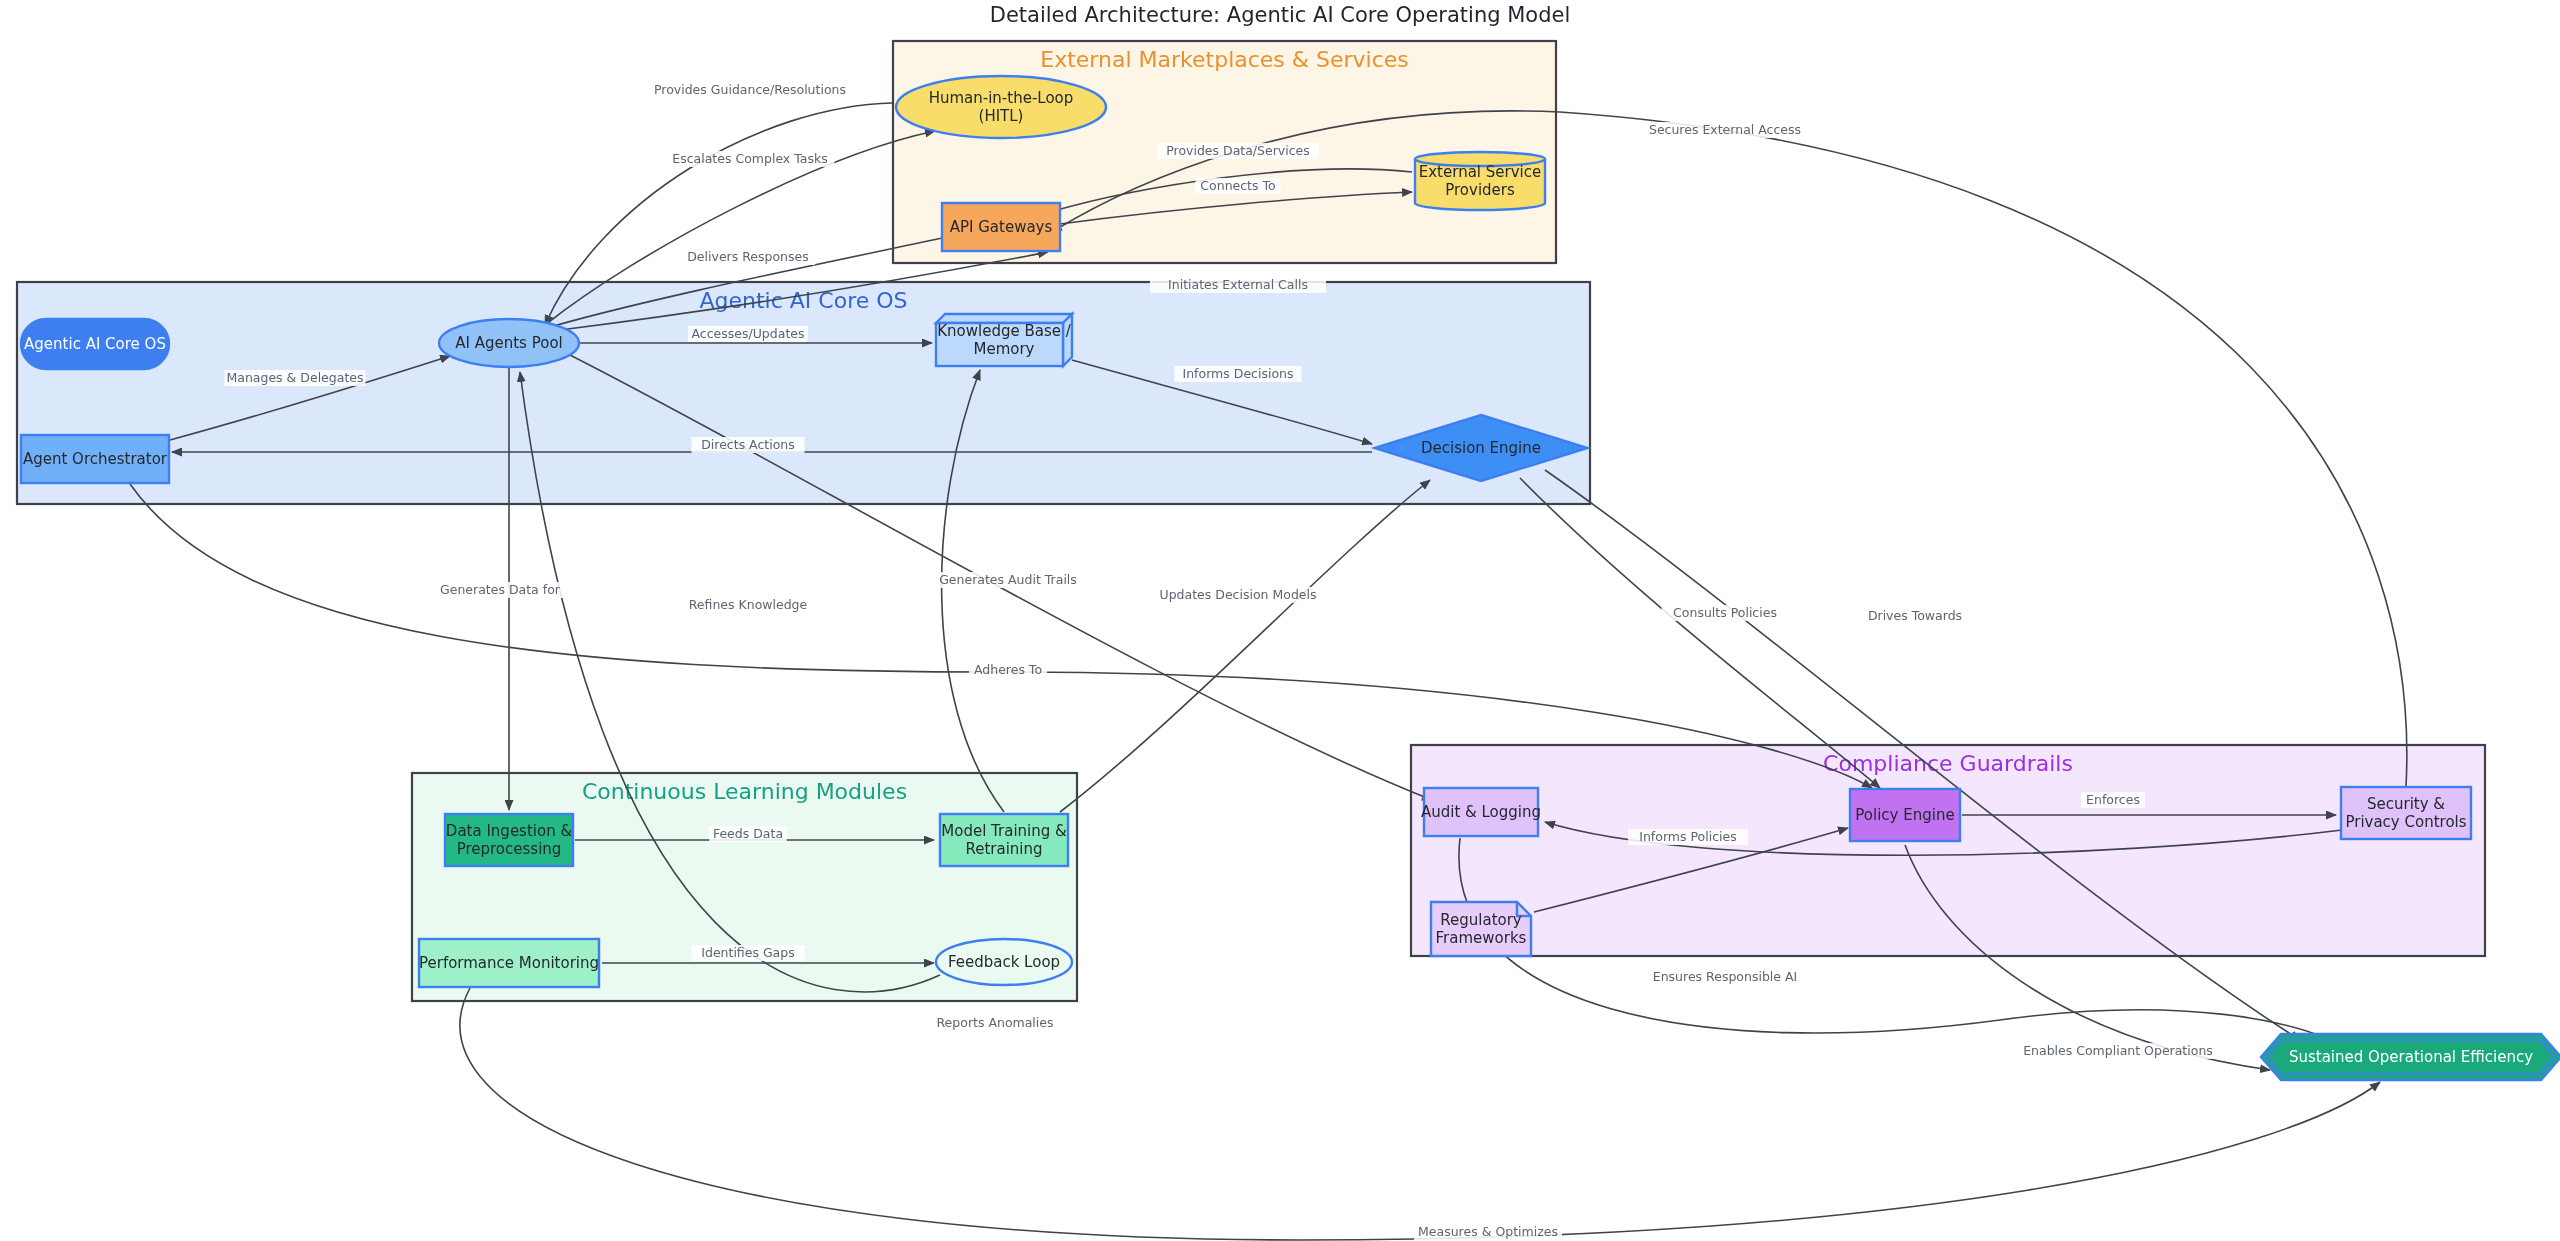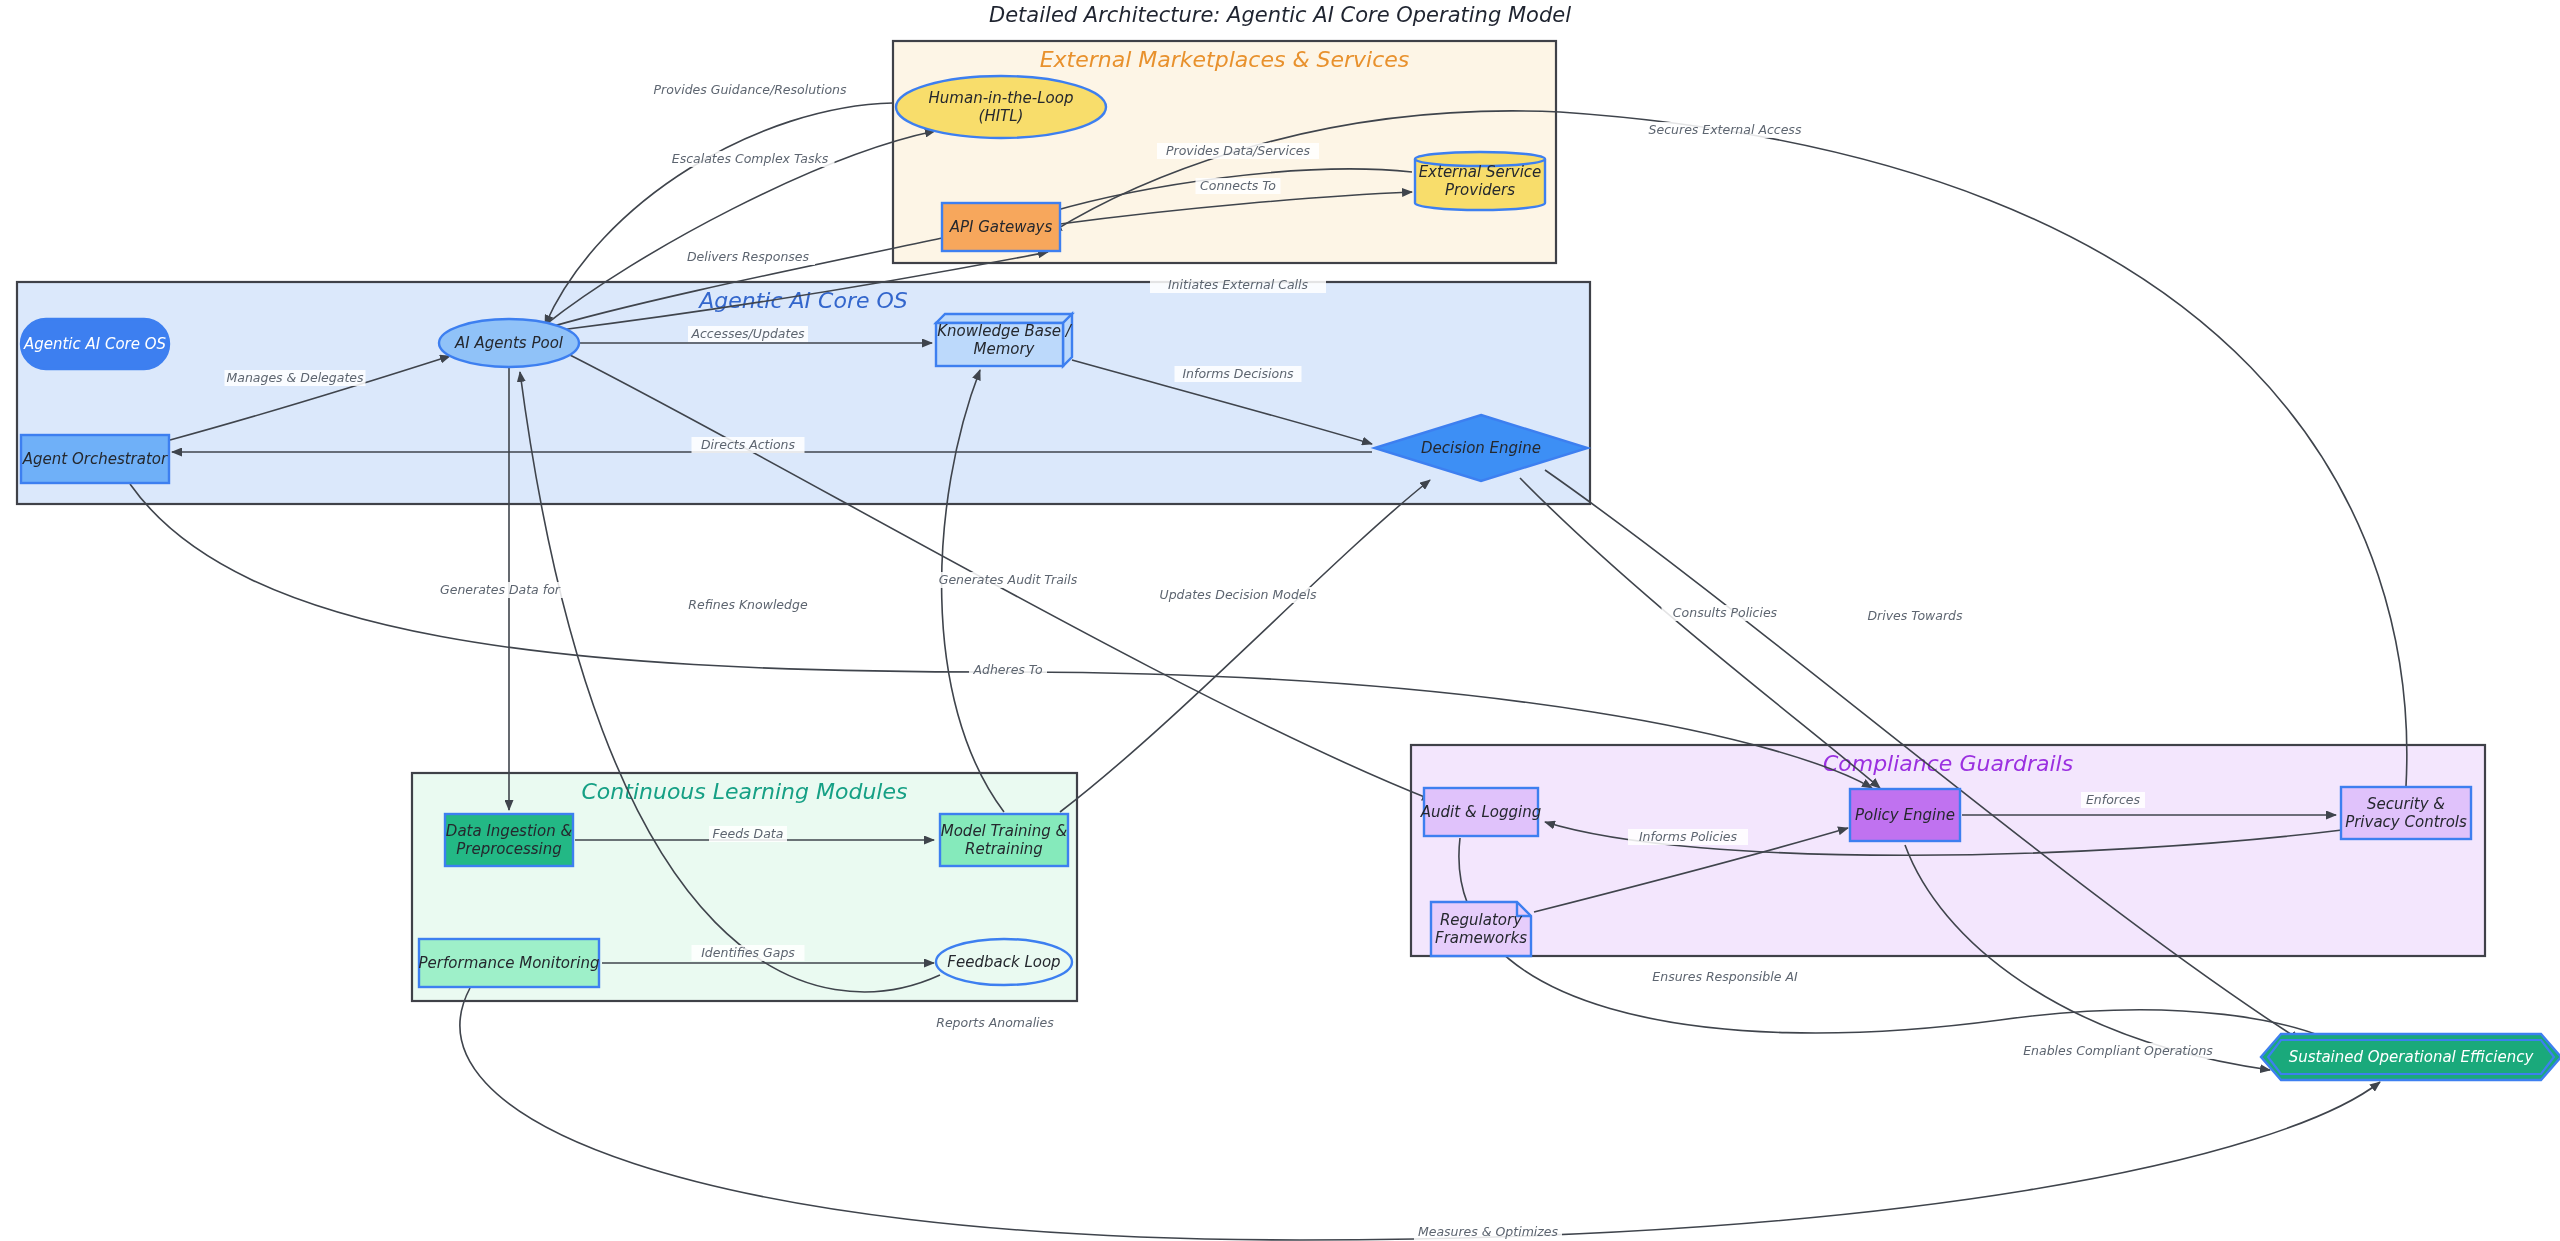--- a/index.html
+++ b/index.html
@@ -1,18 +1,18 @@
 <!DOCTYPE html>
 <html><head>
 <meta charset="utf-8">
 <style>
   html,body{margin:0;padding:0;background:#ffffff;}
   body{width:2560px;height:1241px;overflow:hidden;
        font-family:"DejaVu Sans","Liberation Sans",sans-serif;}
-  #stage{position:relative;width:2560px;height:1241px;font-style:italic;}
+  #stage{position:relative;width:2560px;height:1241px;}
   svg#diagram{position:absolute;left:0;top:0;width:2560px;height:1241px;display:block;}
   .diagram-title{font-size:21px;fill:#1f2430;font-family:"DejaVu Sans","Liberation Sans",sans-serif;}
   .cluster-title{font-size:22px;font-family:"DejaVu Sans","Liberation Sans",sans-serif;}
   .node-label{font-size:15px;fill:#25282e;font-family:"DejaVu Sans","Liberation Sans",sans-serif;}
   .node-label-white{font-size:15px;fill:#ffffff;font-family:"DejaVu Sans","Liberation Sans",sans-serif;}
   .edge-label{font-size:12.5px;fill:#5d6570;font-family:"DejaVu Sans","Liberation Sans",sans-serif;}
   .edge-path{fill:none;stroke:#3f444c;stroke-width:1.6;}
   .cluster-box{stroke:#3f4148;stroke-width:2.2;}
   .node-shape{stroke-width:2.4;}
 </style>

